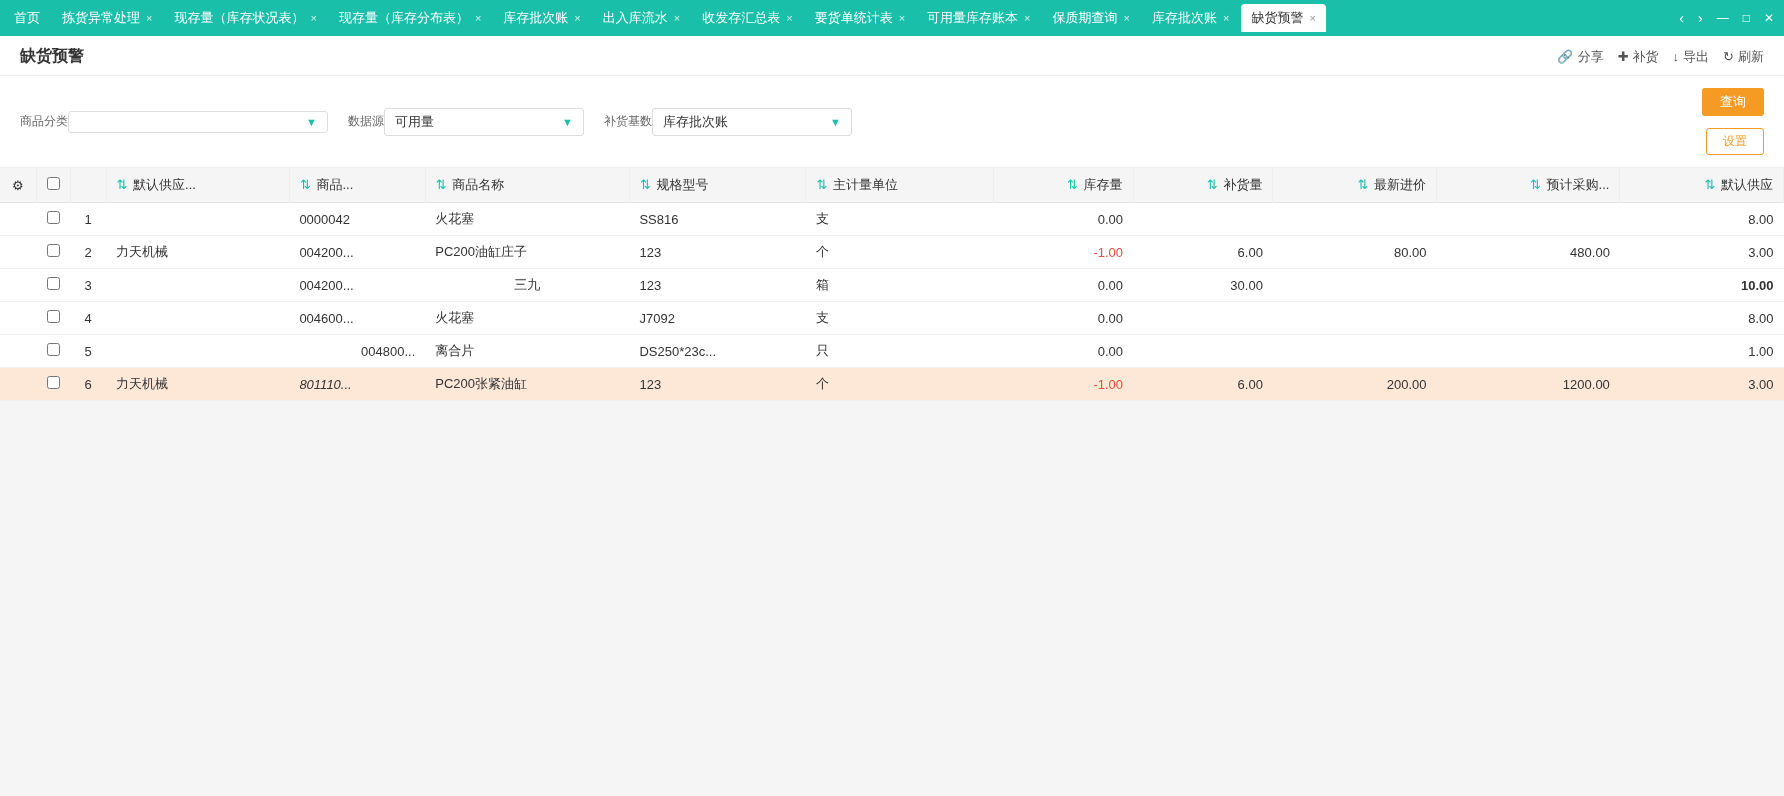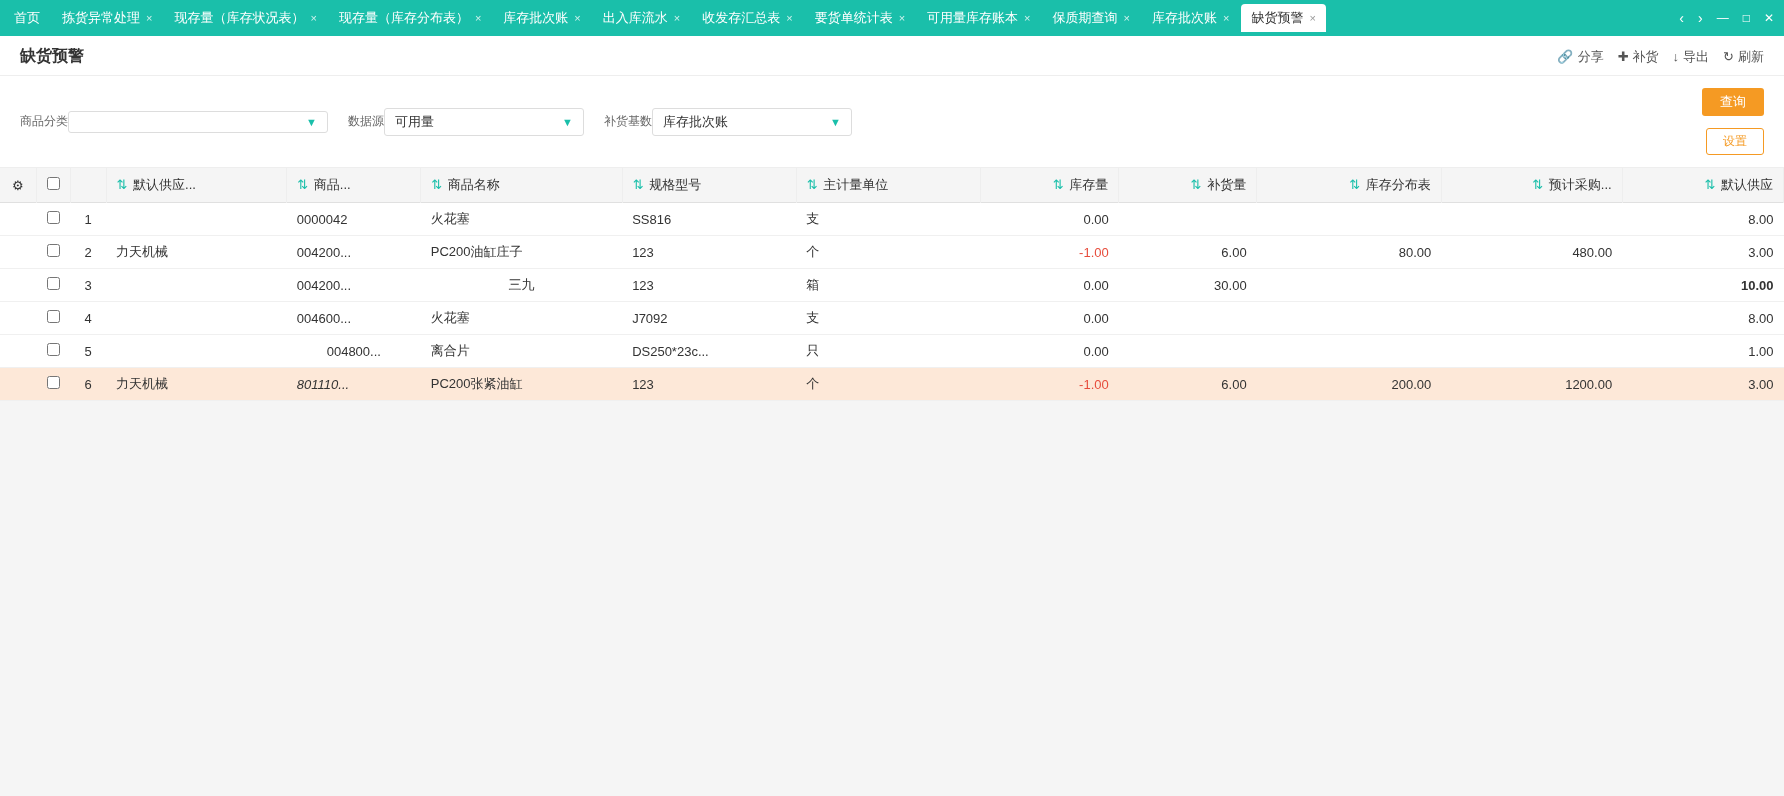--- a/index.html
+++ b/index.html
@@ -334,21 +334,21 @@
           <th class="sortable" style="text-align:right;">
             <span style="color:#1abfaa;margin-right:2px;">⇅</span>
             <span>库存量</span>
           </th>
           <th class="sortable" style="text-align:right;">
             <span style="color:#1abfaa;margin-right:2px;">⇅</span>
             <span>补货量</span>
           </th>
           <th class="sortable" style="text-align:right;">
             <span style="color:#1abfaa;margin-right:2px;">⇅</span>
-            <span>库存分布表</span>
+            <span>最新进价</span>
           </th>
           <th class="sortable" style="text-align:right;">
             <span style="color:#1abfaa;margin-right:2px;">⇅</span>
             <span>预计采购...</span>
           </th>
           <th class="sortable" style="text-align:right;">
             <span style="color:#1abfaa;margin-right:2px;">⇅</span>
             <span>默认供应</span>
           </th>
         </tr>
@@ -413,21 +413,21 @@
             <td style="text-align: right;"></td>
             <td style="text-align: right;"></td>
             <td style="text-align: right;"></td>
             <td style="text-align: right;">8.00</td>
           </tr>
           <tr>
             <td style="text-align: center;"></td>
             <td style="text-align: center;"><input type="checkbox" style=""></td>
             <td class="row-num">5</td>
             <td style="text-align: left;"></td>
-            <td style="text-align: center;">004800...</td>
+            <td style="text-align: right;">004800...</td>
             <td style="text-align: left;">离合片</td>
             <td style="text-align: left;">DS250*23c...</td>
             <td style="text-align: left;">只</td>
             <td style="text-align: right;">0.00</td>
             <td style="text-align: right;"></td>
             <td style="text-align: right;"></td>
             <td style="text-align: right;"></td>
             <td style="text-align: right;">1.00</td>
           </tr>
           <tr class="highlight-row">

